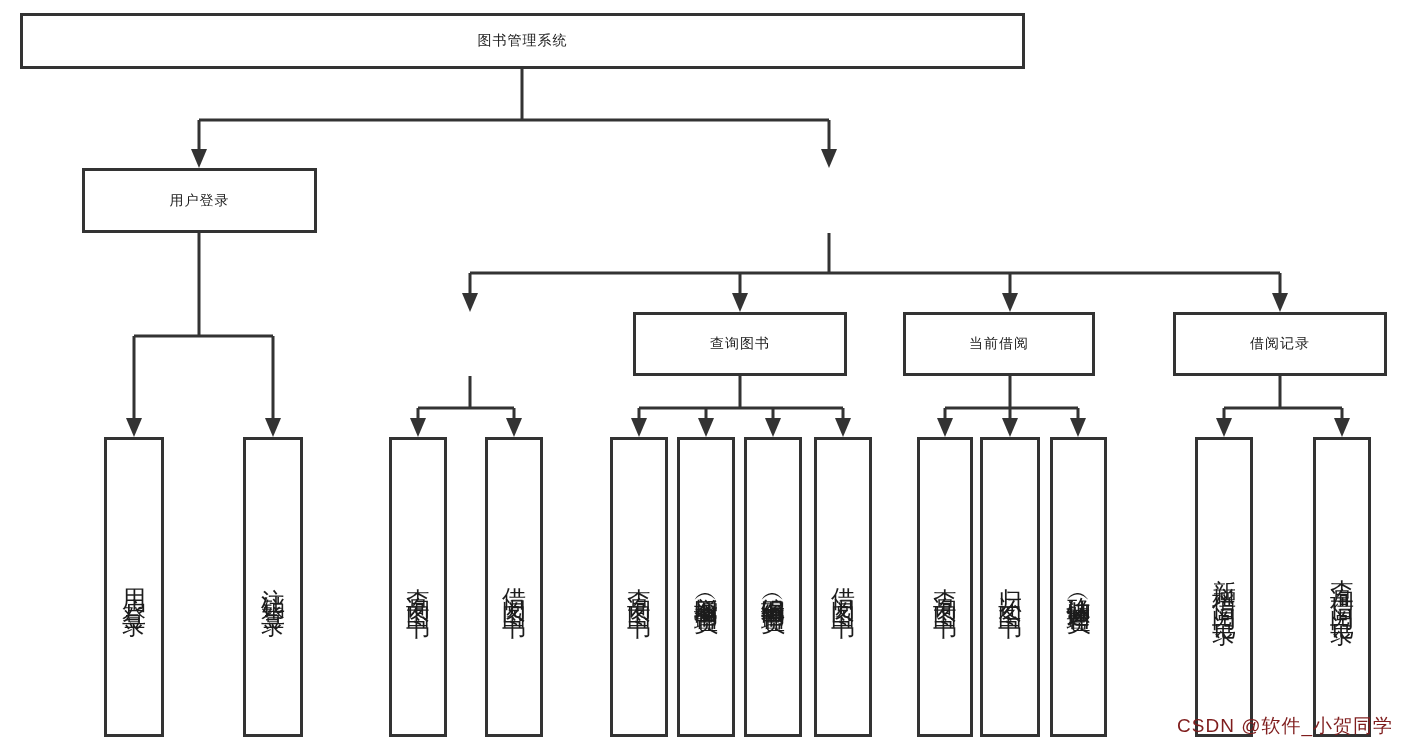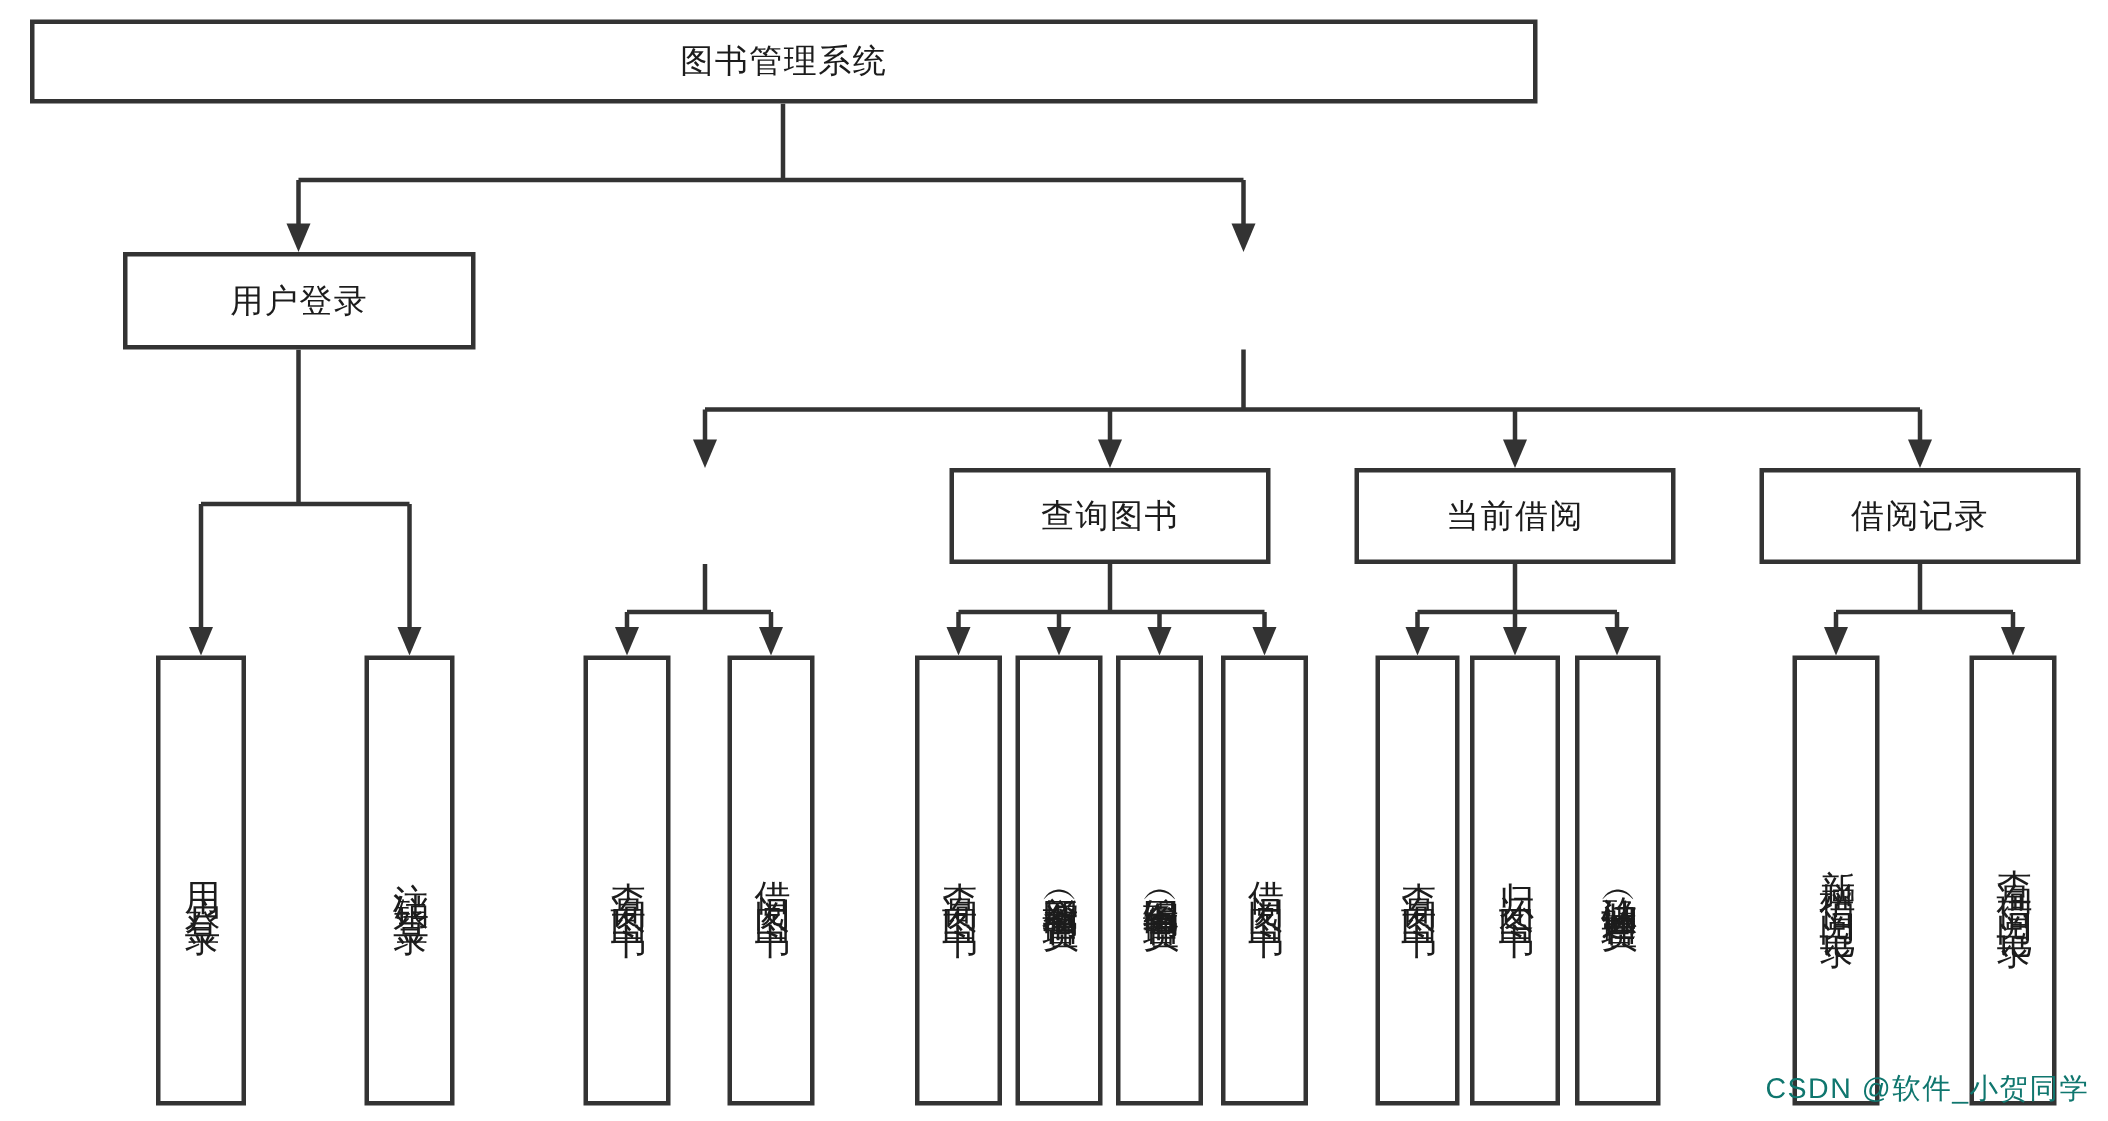--- a/index.html
+++ b/index.html
@@ -13,59 +13,59 @@
   .connectors{position:absolute;left:0;top:0;}
   .node{
     position:absolute;
     box-sizing:border-box;
     border:3px solid #333;
     background:#fff;
     display:flex;
     align-items:center;
     justify-content:center;
     color:#1c1c1c;
-    font-size:22px;
+    font-size:14px;
     letter-spacing:1px;
     text-align:center;
     z-index:2;
   }
   .node.v{
     writing-mode:vertical-rl;
     text-orientation:mixed;
     font-size:24px;
     letter-spacing:9px;
     padding:6px 0;
   }
   .node.v.tight{letter-spacing:2px;}
   
   .n0{left:20px;top:13px;width:1005px;height:56px;}
   .n1{left:82px;top:168px;width:235px;height:65px;}
   .n2{left:712px;top:168px;width:233px;height:65px;}
   .n3{left:363px;top:312px;width:214px;height:64px;}
   .n4{left:633px;top:312px;width:214px;height:64px;}
-  .n5{left:903px;top:312px;width:214px;height:64px;}
+  .n5{left:903px;top:312px;width:192px;height:64px;}
   .n6{left:1173px;top:312px;width:214px;height:64px;}
   .n7{left:104px;top:437px;width:60px;height:300px;}
   .n8{left:243px;top:437px;width:60px;height:300px;}
   .n9{left:389px;top:437px;width:58px;height:300px;}
   .n10{left:485px;top:437px;width:58px;height:300px;}
   .n11{left:610px;top:437px;width:58px;height:300px;}
   .n12{left:677px;top:437px;width:58px;height:300px;}
   .n13{left:744px;top:437px;width:58px;height:300px;}
   .n14{left:814px;top:437px;width:58px;height:300px;}
   .n15{left:917px;top:437px;width:56px;height:300px;}
   .n16{left:980px;top:437px;width:60px;height:300px;}
   .n17{left:1050px;top:437px;width:57px;height:300px;}
   .n18{left:1195px;top:437px;width:58px;height:300px;}
   .n19{left:1313px;top:437px;width:58px;height:300px;}
   .watermark{
     position:absolute;
     right:12px;bottom:8px;
     font-size:19px;
-    color:#0f766e;
+    color:#7f1d1d;
     letter-spacing:1px;
     z-index:3;
     white-space:nowrap;
   }
 </style>
 </head>
 <body>
 
 <div class="stage">
 

